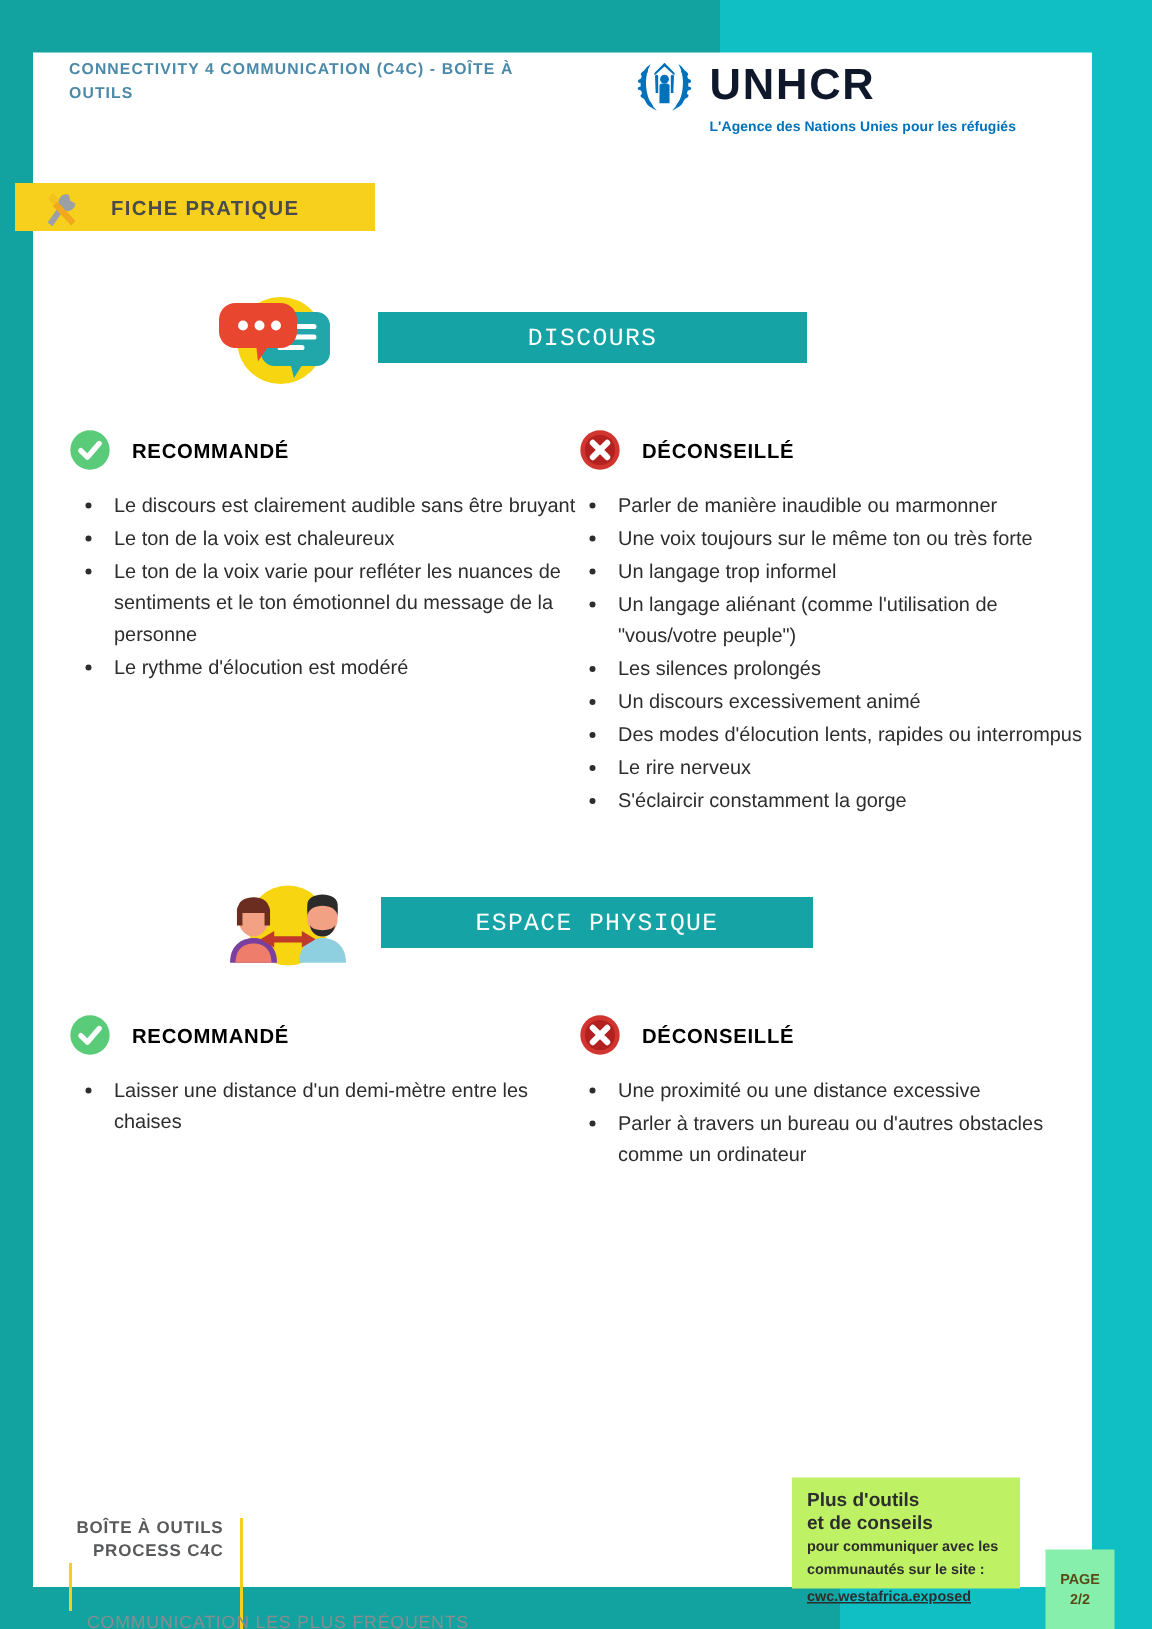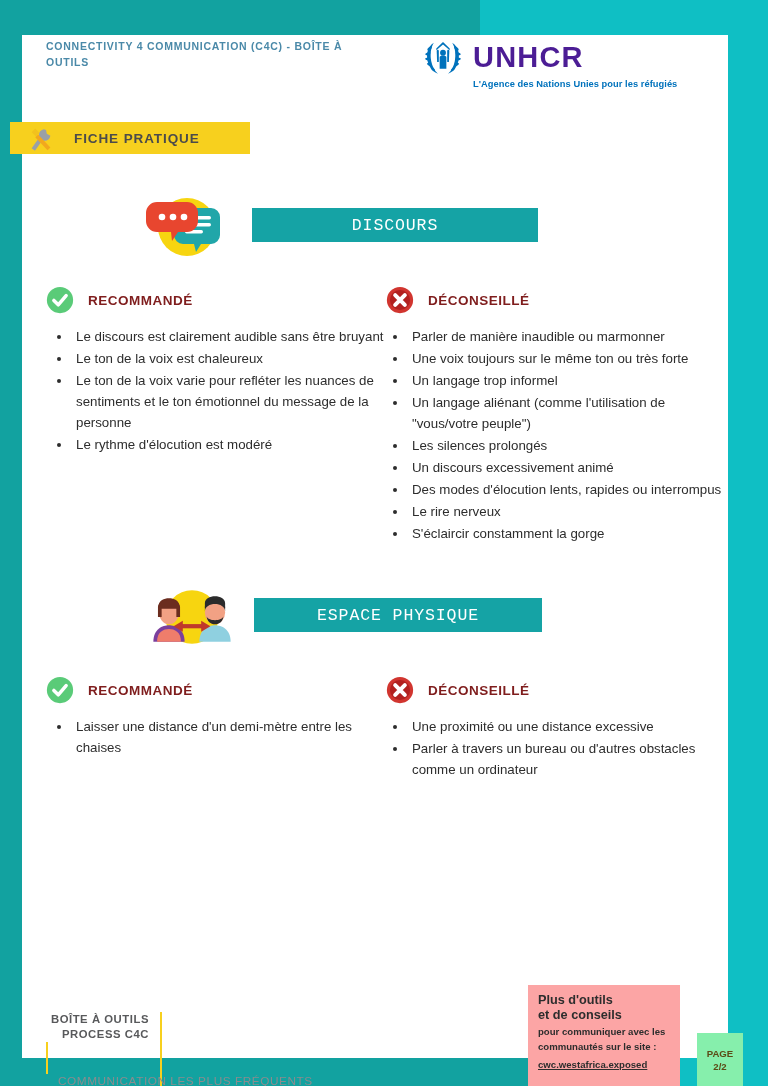--- a/index.html
+++ b/index.html
@@ -36,21 +36,21 @@
   .header { position:absolute; left:46px; top:38px; width:640px; height:70px; }
   .doc-kicker {
     color:#4a89a8; font-size:10.5px; font-weight:bold;
     letter-spacing:0.75px; line-height:16px; text-transform:uppercase;
     width:330px;
   }
   .unhcr-logo { position:absolute; right:4px; top:-2px; width:260px; height:46px; }
   .unhcr-row { display:flex; align-items:center; gap:9px; }
   .unhcr-emblem { width:42px; height:42px; flex:none; }
   .unhcr-wordmark {
-    color:#4c1d95; font-size:29px; font-weight:bold;
+    color:#0f172a; font-size:29px; font-weight:bold;
     letter-spacing:1.2px; line-height:30px;
   }
   .unhcr-tagline {
     color:#0072bc; font-size:9.3px; font-weight:bold;
     letter-spacing:0.05px; margin-top:1px; margin-left:51px;
   }
 
   
   .fiche-banner {
     position:absolute; left:10px; top:122px;
@@ -74,21 +74,21 @@
   .section-bar-label {
     color:#ffffff; font-size:16.5px; letter-spacing:0.9px;
   }
 
   
   .cols { position:relative; display:flex; }
   .col { width:340px; position:relative; }
   .col-head { display:flex; align-items:center; height:32px; }
   .status-icon { width:28px; height:28px; flex:none; }
   .col-title {
-    color:#7f1d1d; font-size:13.5px; font-weight:bold;
+    color:#000000; font-size:13.5px; font-weight:bold;
     letter-spacing:0.5px; margin-left:14px;
   }
   .col ul { margin:10px 0 0 26px; }
   .col li {
     color:#2d2d2d; font-size:13.3px; line-height:21px;
     margin-bottom:1px; padding-left:4px;
   }
   .col li::marker { color:#2d2d2d; }
   .col-right ul { margin-left:22px; }
 
@@ -104,21 +104,21 @@
     line-height:15px; padding-left:12px;
   }
   .footer-yellow-line {
     position:absolute; left:160px; top:1012px; width:2px; height:74px;
     background:#f7d01e;
   }
 
   
   .callout {
     position:absolute; left:528px; top:985px;
-    width:152px; height:102px; background:#fca5a5;
+    width:152px; height:74px; background:#bef264;
     padding:8px 10px 0 10px;
   }
   .callout-title {
     color:#2d2d2d; font-size:12.7px; font-weight:bold; line-height:15px;
   }
   .callout-sub {
     color:#2d2d2d; font-size:9.6px; font-weight:bold; line-height:12.3px;
     margin-top:3px;
   }
   .callout-link {

